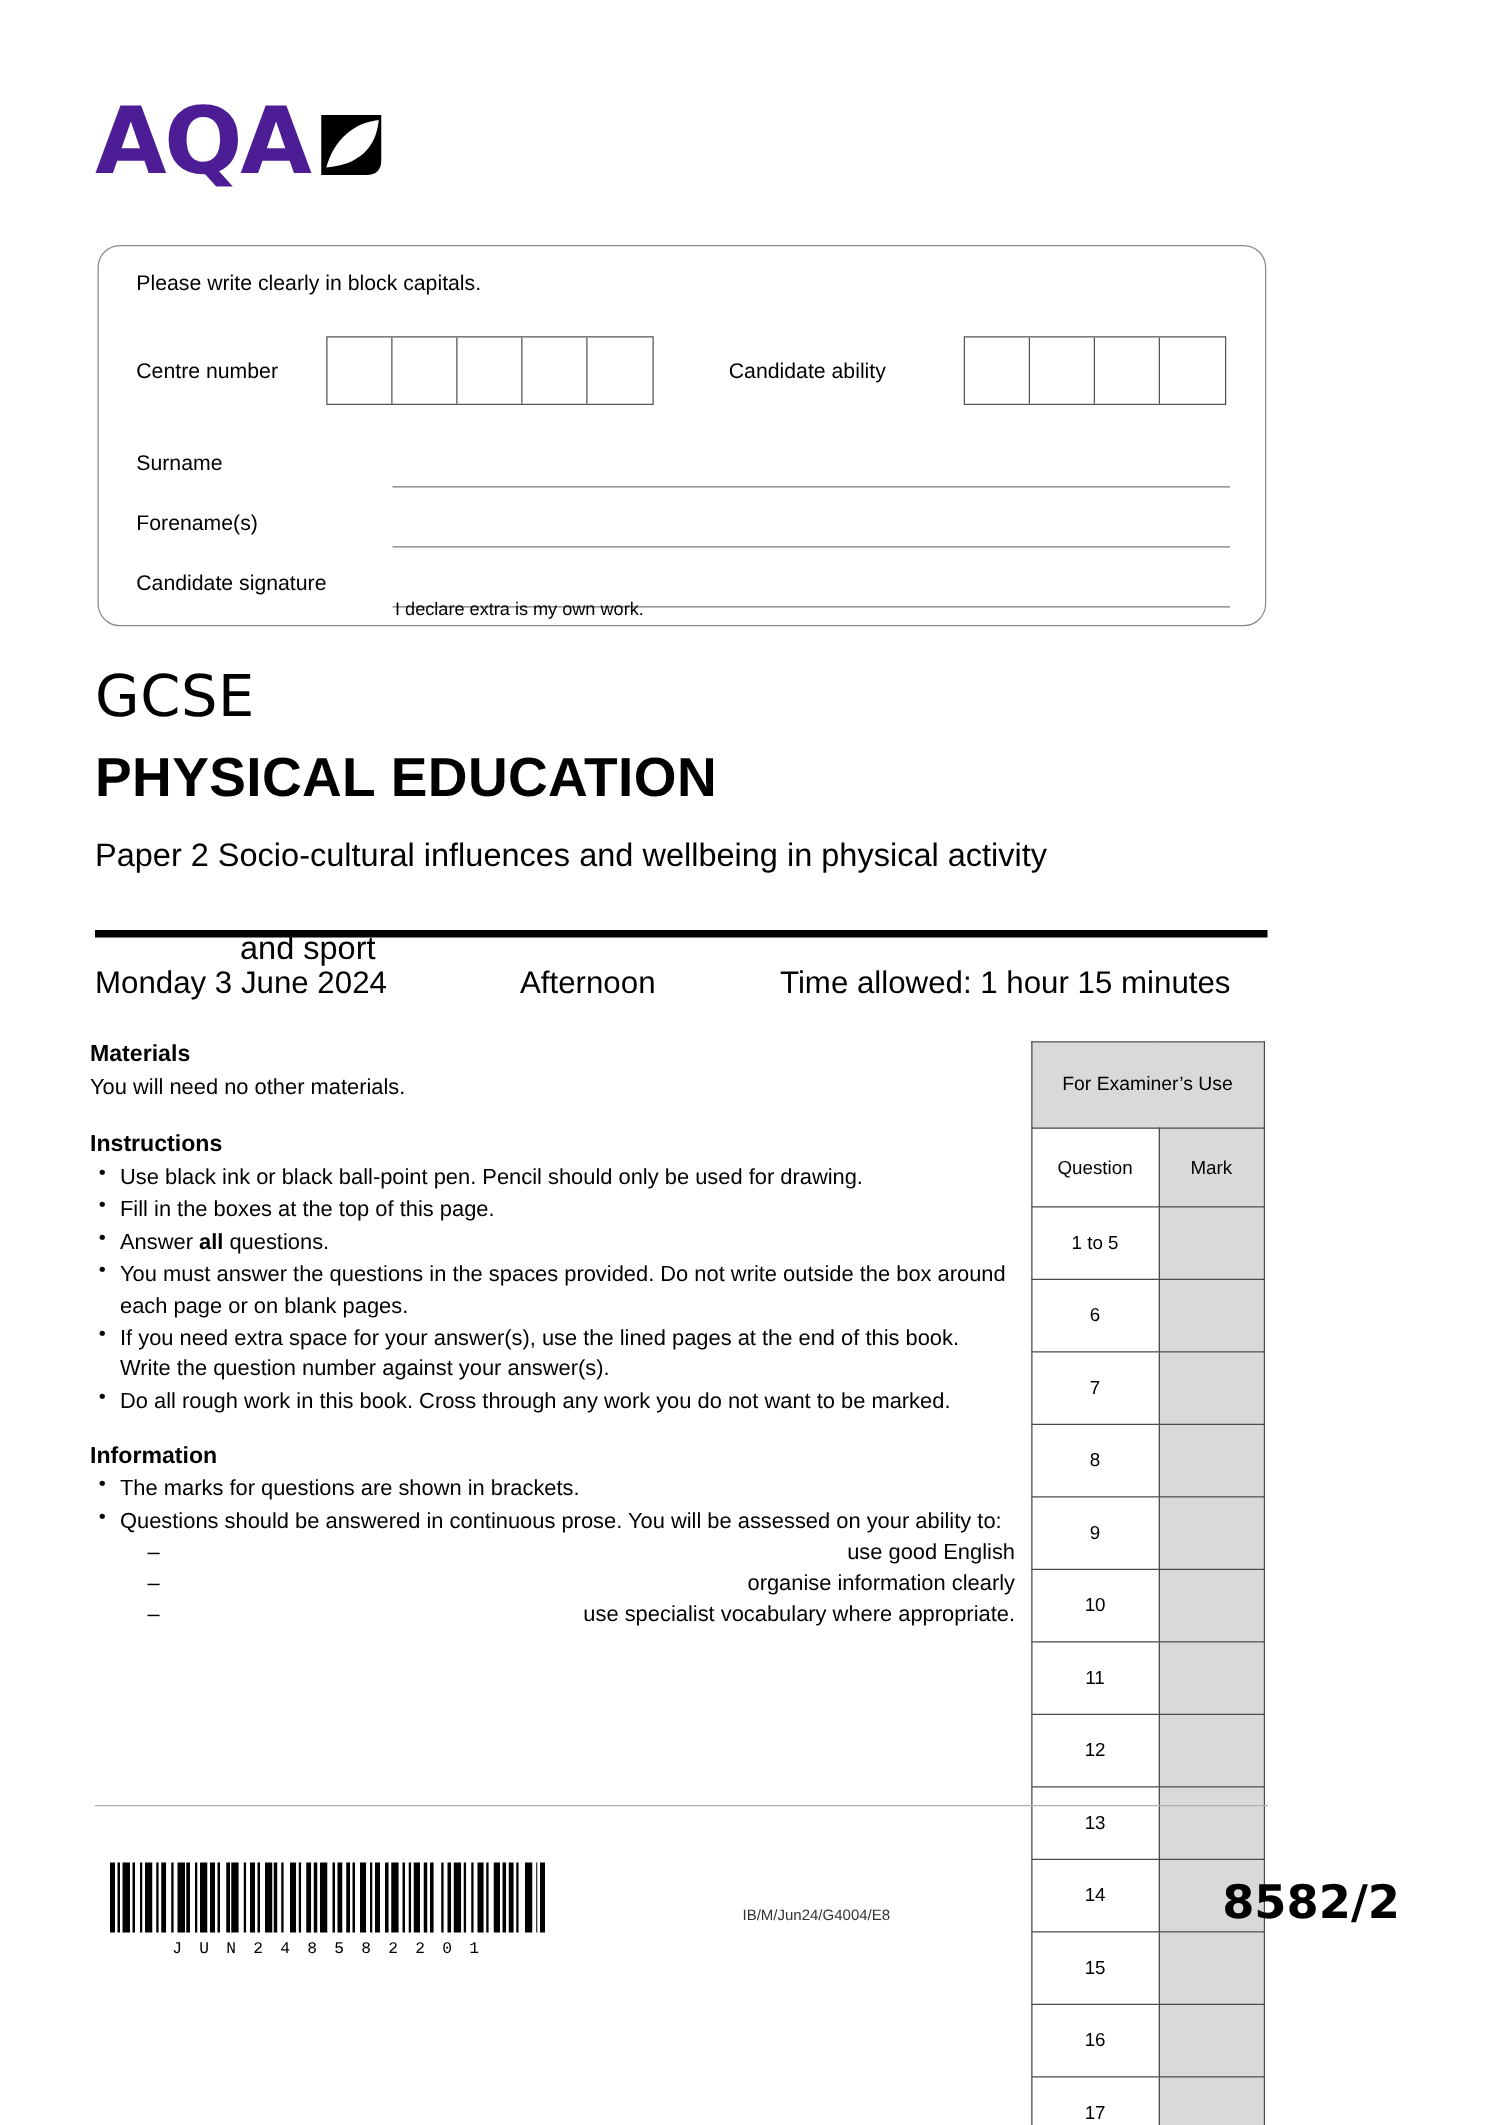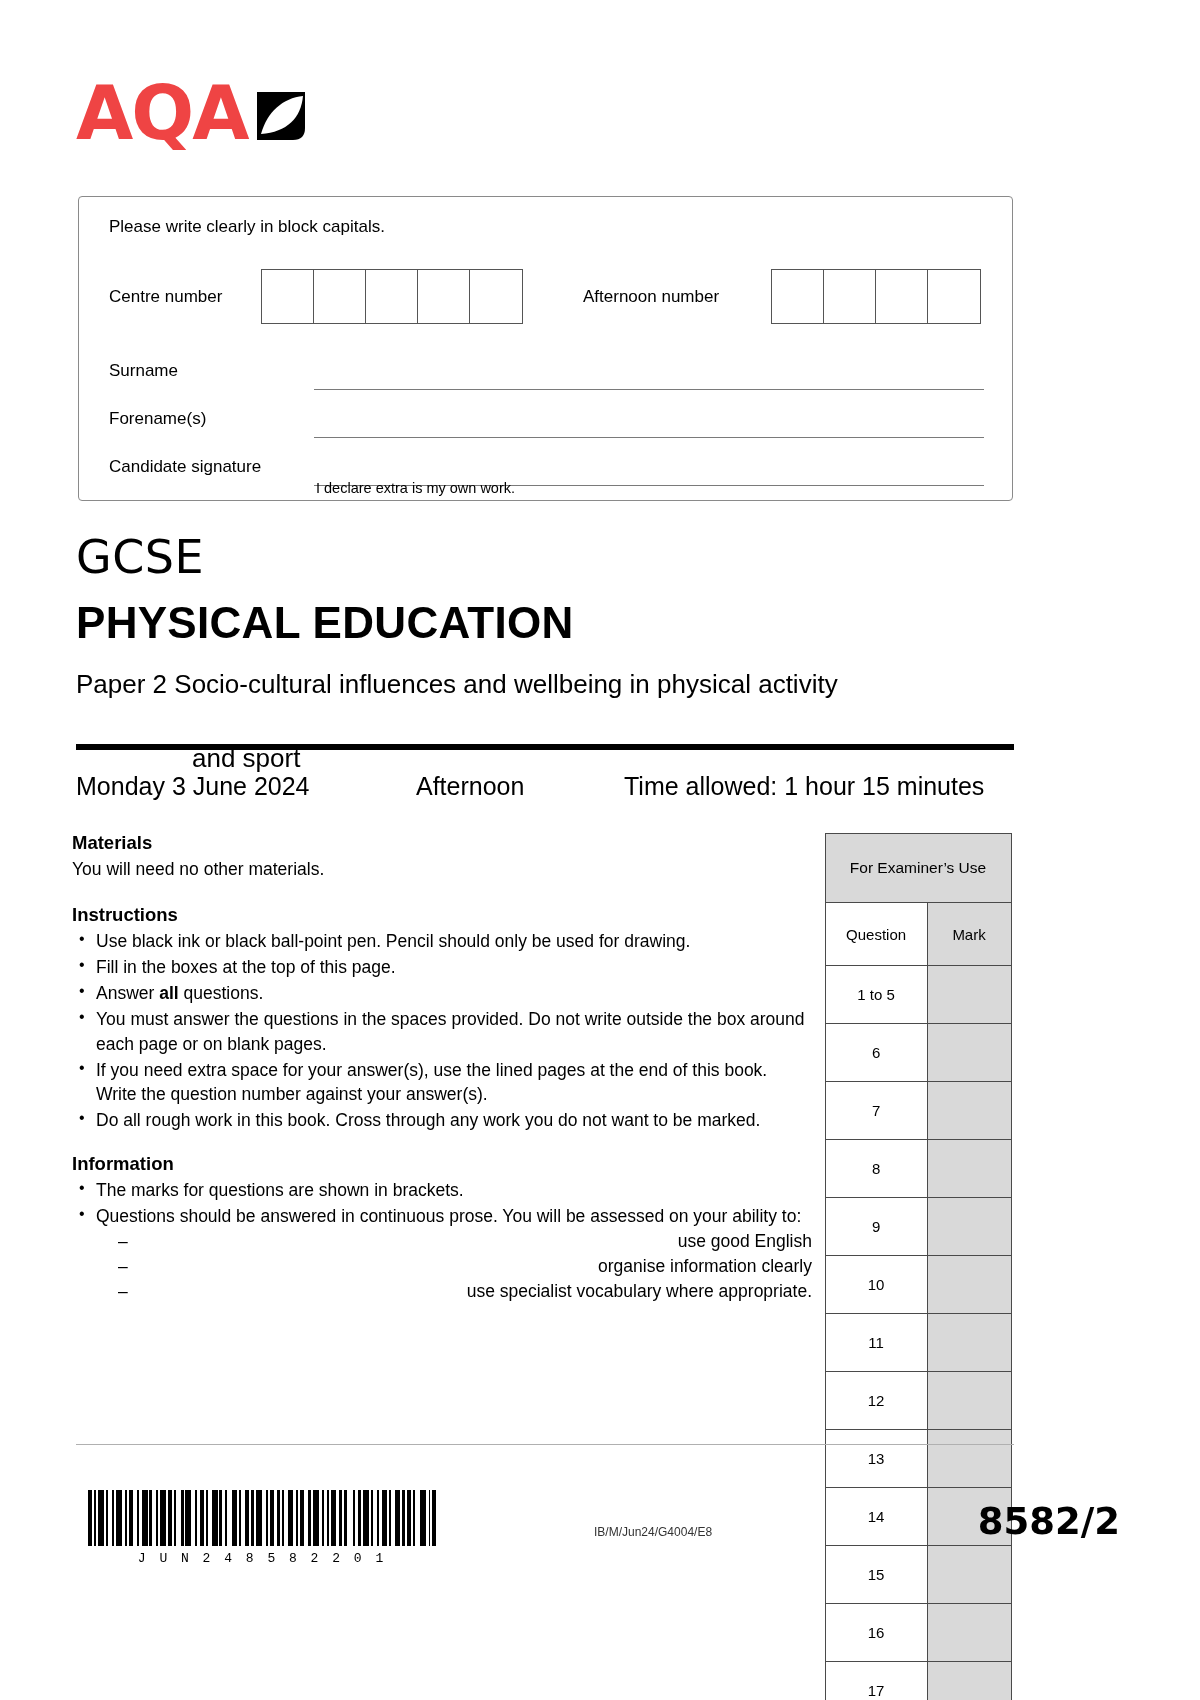--- a/index.html
+++ b/index.html
@@ -29,36 +29,36 @@
     top: 78px;
     display: flex;
     align-items: flex-start;
   }
   .logo-text {
     font-family: "DejaVu Sans", sans-serif;
     font-weight: bold;
     font-size: 74px;
     letter-spacing: -2px;
     line-height: 0.95;
-    color: #ef4444;
+    color: #4c1d95;
   }
   .logo-mark {
     margin-left: 6px;
     margin-top: 10px;
   }
 
   
   .details-box {
     position: absolute;
     left: 78px;
     top: 196px;
     width: 935px;
     height: 305px;
     border: 1.5px solid #8a8a8a;
-    border-radius: 4px;
+    border-radius: 18px;
     box-sizing: border-box;
   }
   .details-note {
     position: absolute;
     left: 30px;
     top: 20px;
     font-size: 17px;
   }
   .num-row {
     position: absolute;
@@ -289,21 +289,21 @@
 
     <div class="num-row">
       <span class="num-label" style="left:30px;">Centre number</span>
       <span class="boxgrid" style="left:182px;">
         <span class="cell"></span>
         <span class="cell"></span>
         <span class="cell"></span>
         <span class="cell"></span>
         <span class="cell"></span>
       </span>
-      <span class="num-label" style="left:504px;">Afternoon number</span>
+      <span class="num-label" style="left:504px;">Candidate ability</span>
       <span class="boxgrid" style="left:692px;">
         <span class="cell"></span>
         <span class="cell"></span>
         <span class="cell"></span>
         <span class="cell"></span>
       </span>
     </div>
 
     <div class="name-row" style="top:156px;">
       <span class="name-label">Surname</span>

